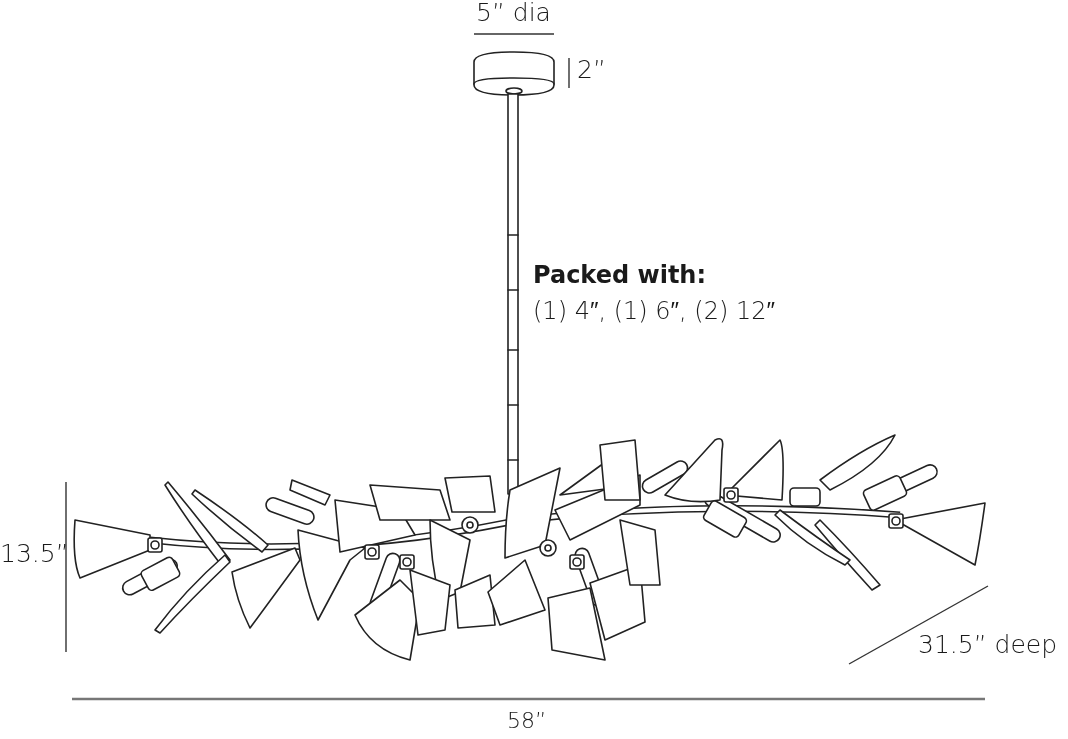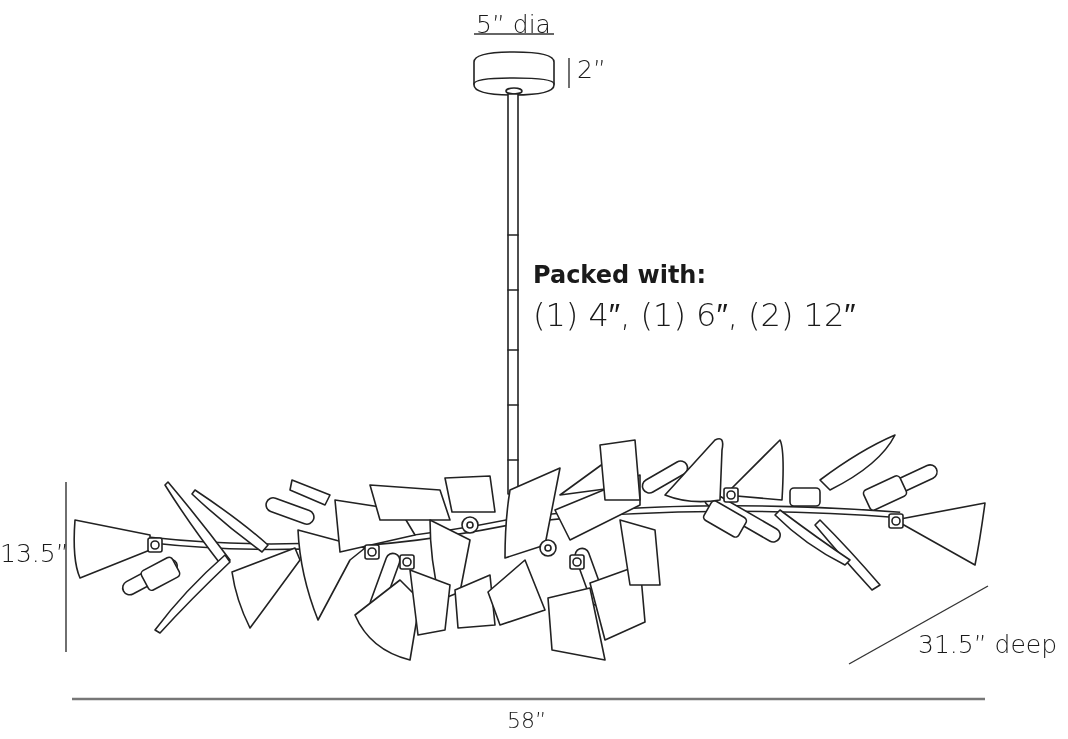--- a/index.html
+++ b/index.html
@@ -1,21 +1,21 @@
 <!DOCTYPE html>
 <html><head>
   <meta charset="utf-8">
   <style>
     html, body { margin: 0; padding: 0; background: #ffffff; }
     body { width: 1068px; height: 739px; position: relative; overflow: hidden; font-family: "DejaVu Sans", sans-serif; color: #1a1a1a; }
     .label { position: absolute; font-weight: 300; color: #1a1a1a; white-space: nowrap; line-height: 1; }
-    #lbl-canopy-dia { left: 476px; top: 12px; font-size: 25px; }
+    #lbl-canopy-dia { left: 476px; top: 0; font-size: 25px; }
     #lbl-canopy-h { left: 577px; top: 57px; font-size: 25px; }
     #lbl-packed-1 { left: 533px; top: 263px; font-size: 24px; font-weight: bold; }
-    #lbl-packed-2 { left: 533px; top: 299px; font-size: 32px; }
+    #lbl-packed-2 { left: 533px; top: 299px; font-size: 24px; }
     #lbl-height { left: 0px; top: 541px; font-size: 25px; text-align: center; }
     #lbl-depth { left: 918px; top: 632px; font-size: 25px; text-align: right; }
     #lbl-width { left: 507px; top: 710px; font-size: 22px; }
     svg { position: absolute; left: 0; top: 0; }
     .ln { fill: #ffffff; stroke: #222; stroke-width: 1.6; stroke-linejoin: round; stroke-linecap: round; }
     .dim { stroke: #333; stroke-width: 1.4; fill: none; }
     .dim-grey { stroke: #777; stroke-width: 2.5; fill: none; }
   </style>
 </head>
 <body>

